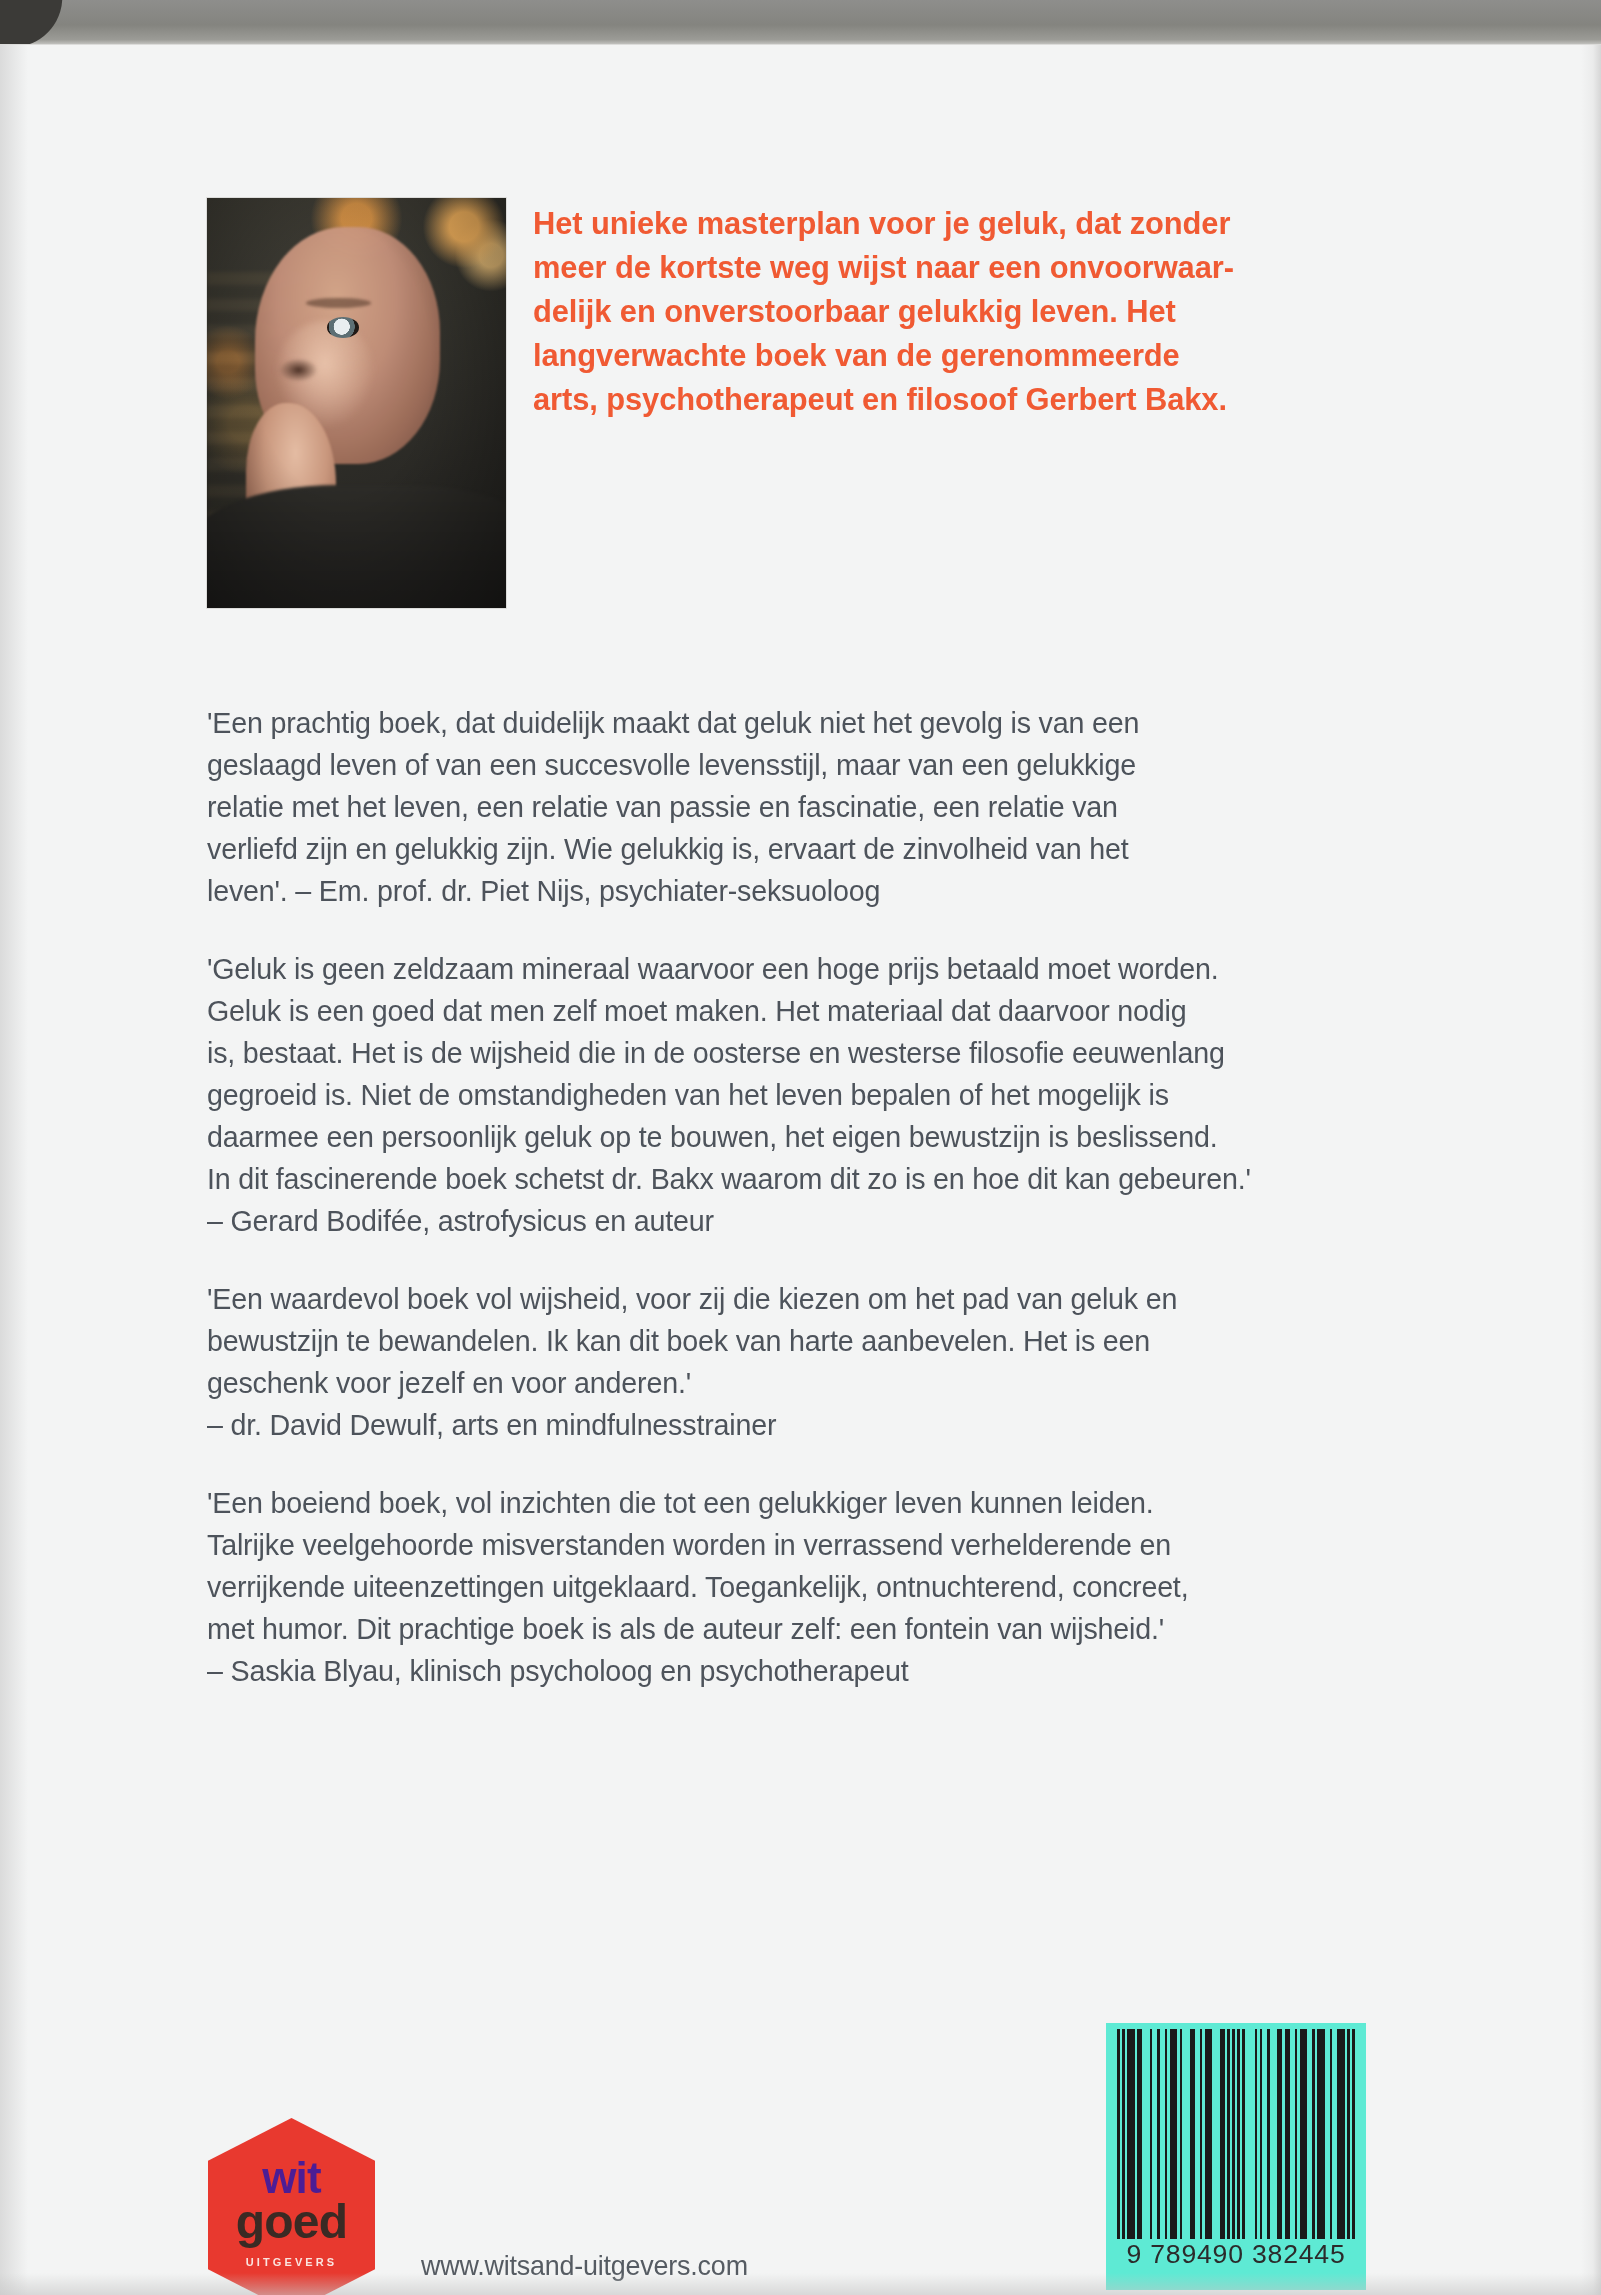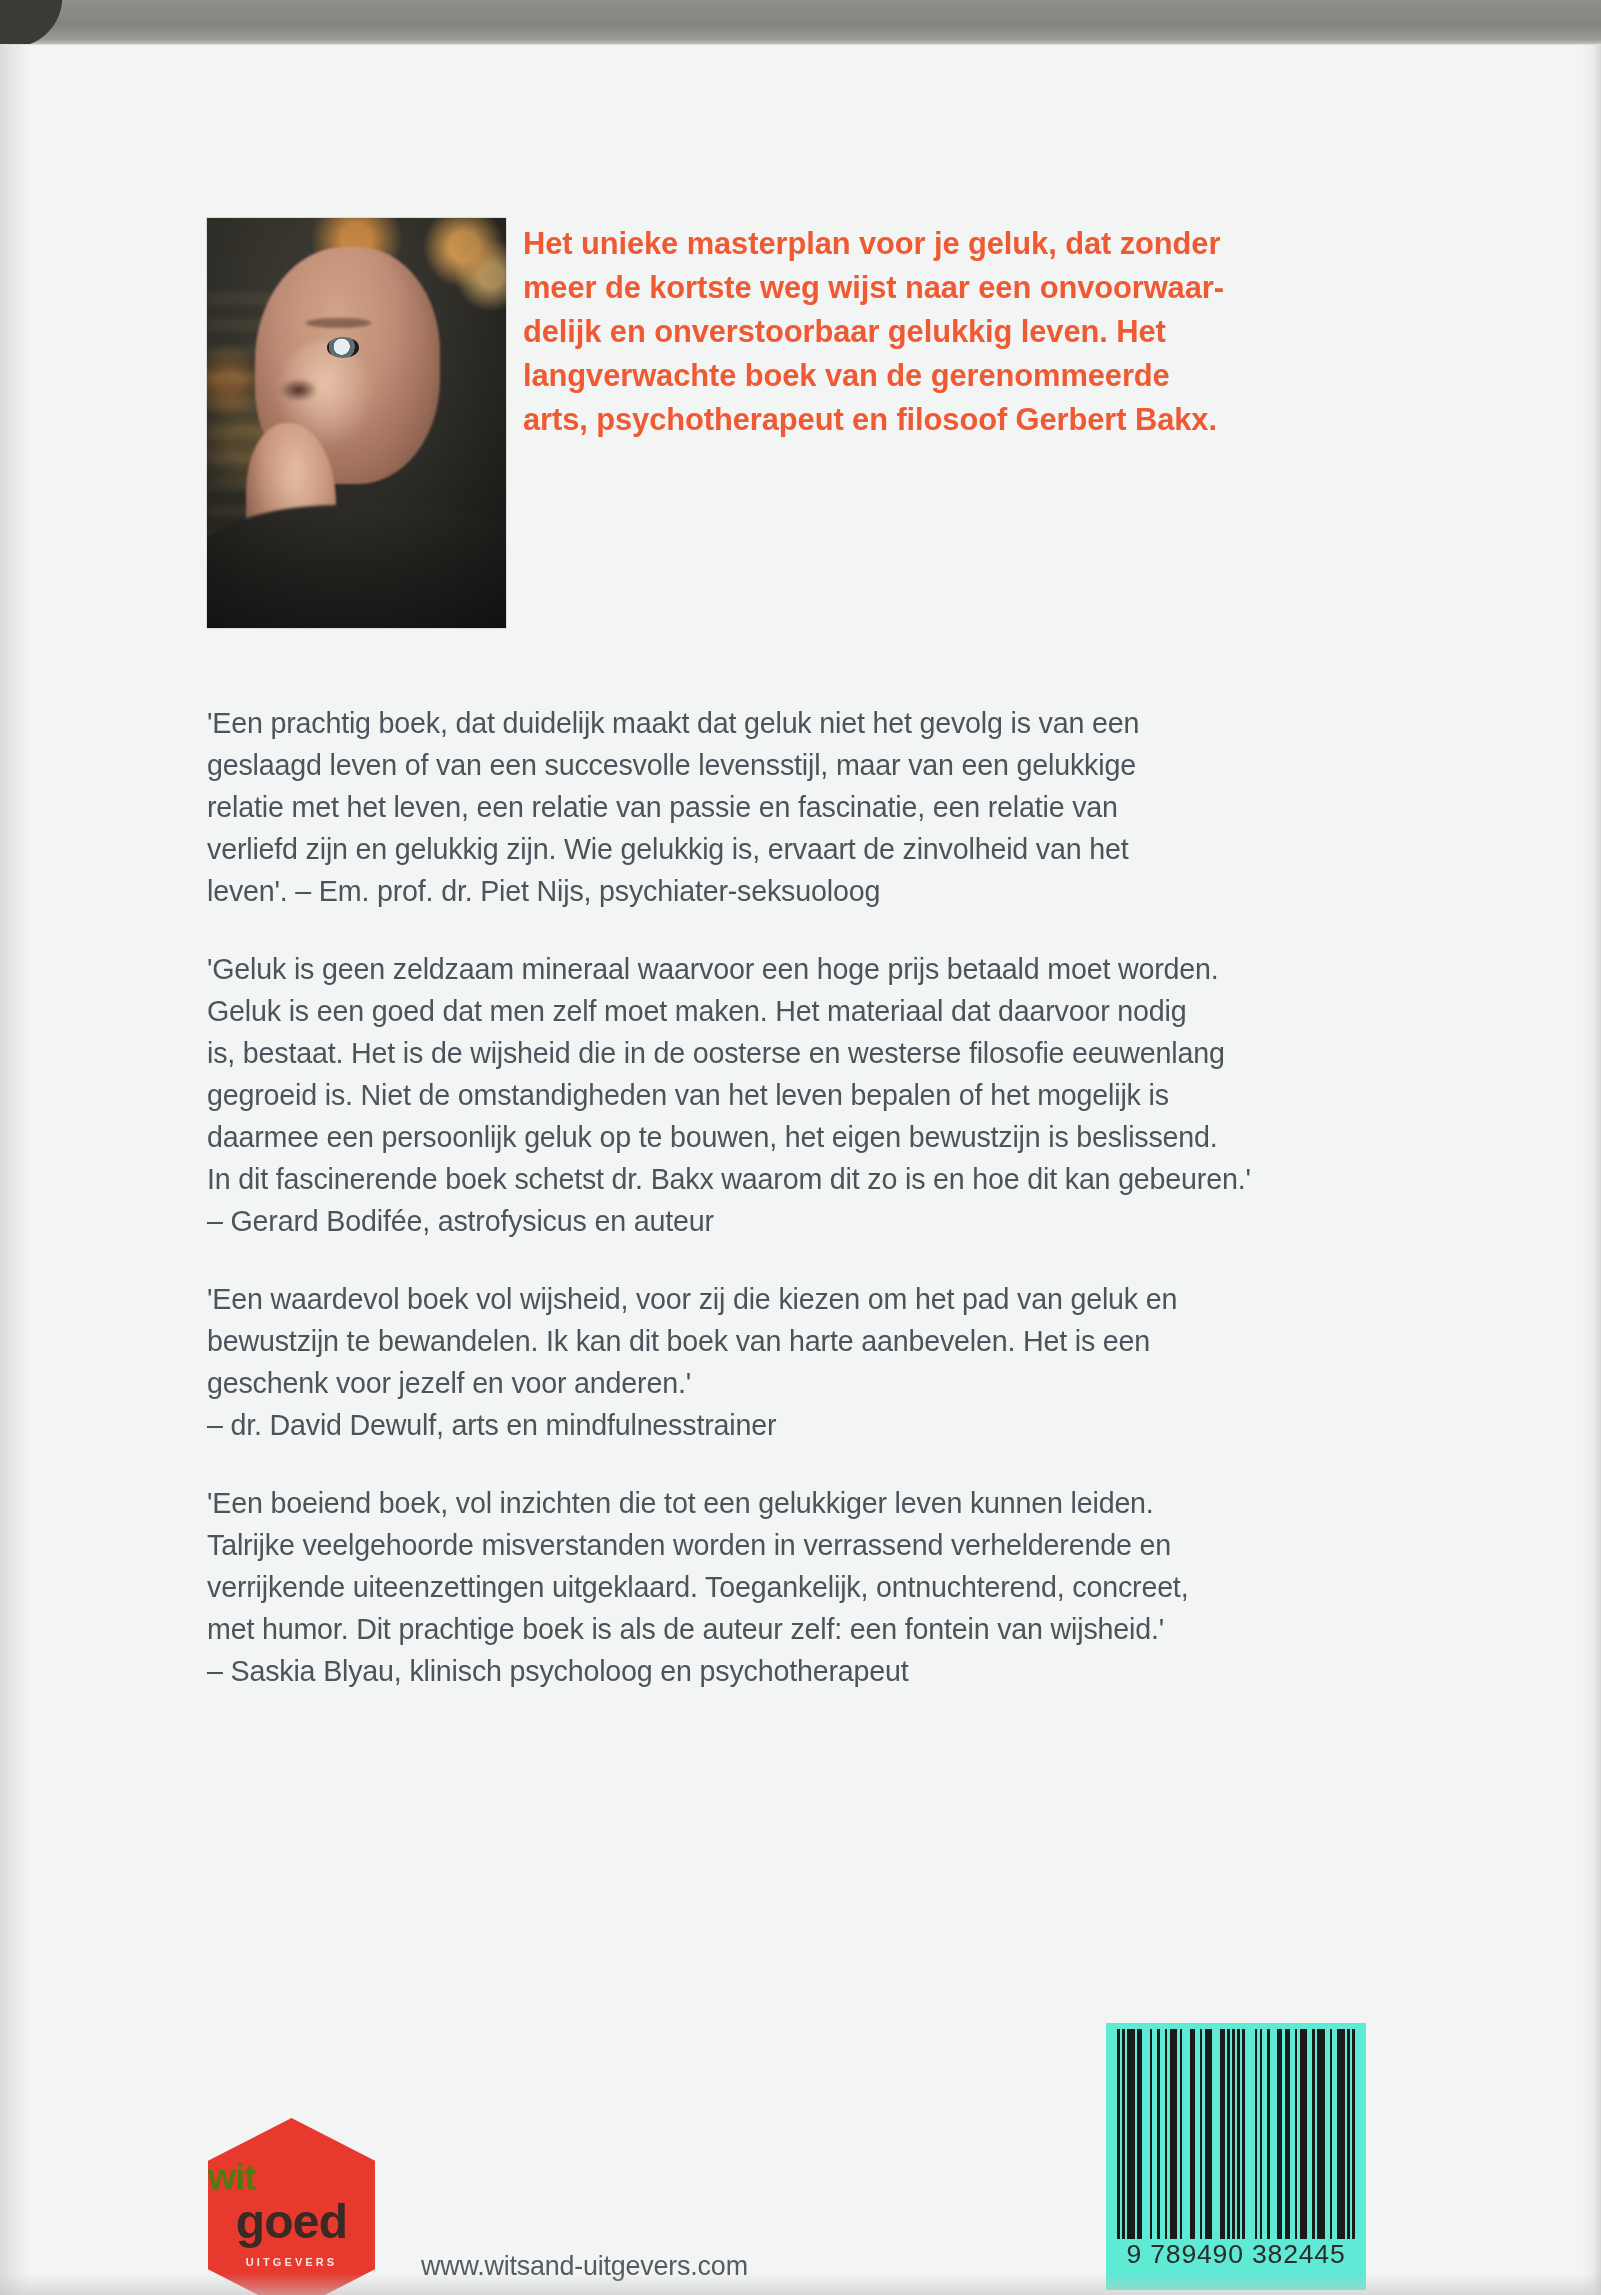--- a/index.html
+++ b/index.html
@@ -88,22 +88,21 @@
   }
 
   
   .header-row {
     position: absolute;
     left: 207px;
     top: 153px;
     width: 1157px;
     display: flex;
     align-items: flex-start;
-    gap: 17px;
-    margin-top: 20px;
+    gap: 27px;
   }
 
   .author-photo {
     position: relative;
     width: 299px;
     height: 410px;
     flex: 0 0 299px;
     background: #2a2a26;
     overflow: hidden;
     box-shadow: 0 0 0 0.8px #d6d6d4;
@@ -266,23 +265,23 @@
   .logo-shape {
     position: absolute;
     inset: 0;
     background: #e8392f;
     clip-path: polygon(50% 0%, 100% 22%, 100% 78%, 50% 100%, 0% 78%, 0% 22%);
   }
   .logo-wit {
     position: absolute;
     left: 0; right: 0;
     top: 37px;
-    text-align: left;
-    color: #4d7c0f;
-    font-size: 36px;
+    text-align: center;
+    color: #4c1d95;
+    font-size: 44px;
     line-height: 45px;
     font-weight: bold;
     font-family: "Liberation Sans Narrow", "Liberation Sans", sans-serif;
     letter-spacing: -0.8px;
   }
   .logo-sand {
     position: absolute;
     left: 0; right: 0;
     top: 81px;
     text-align: center;

